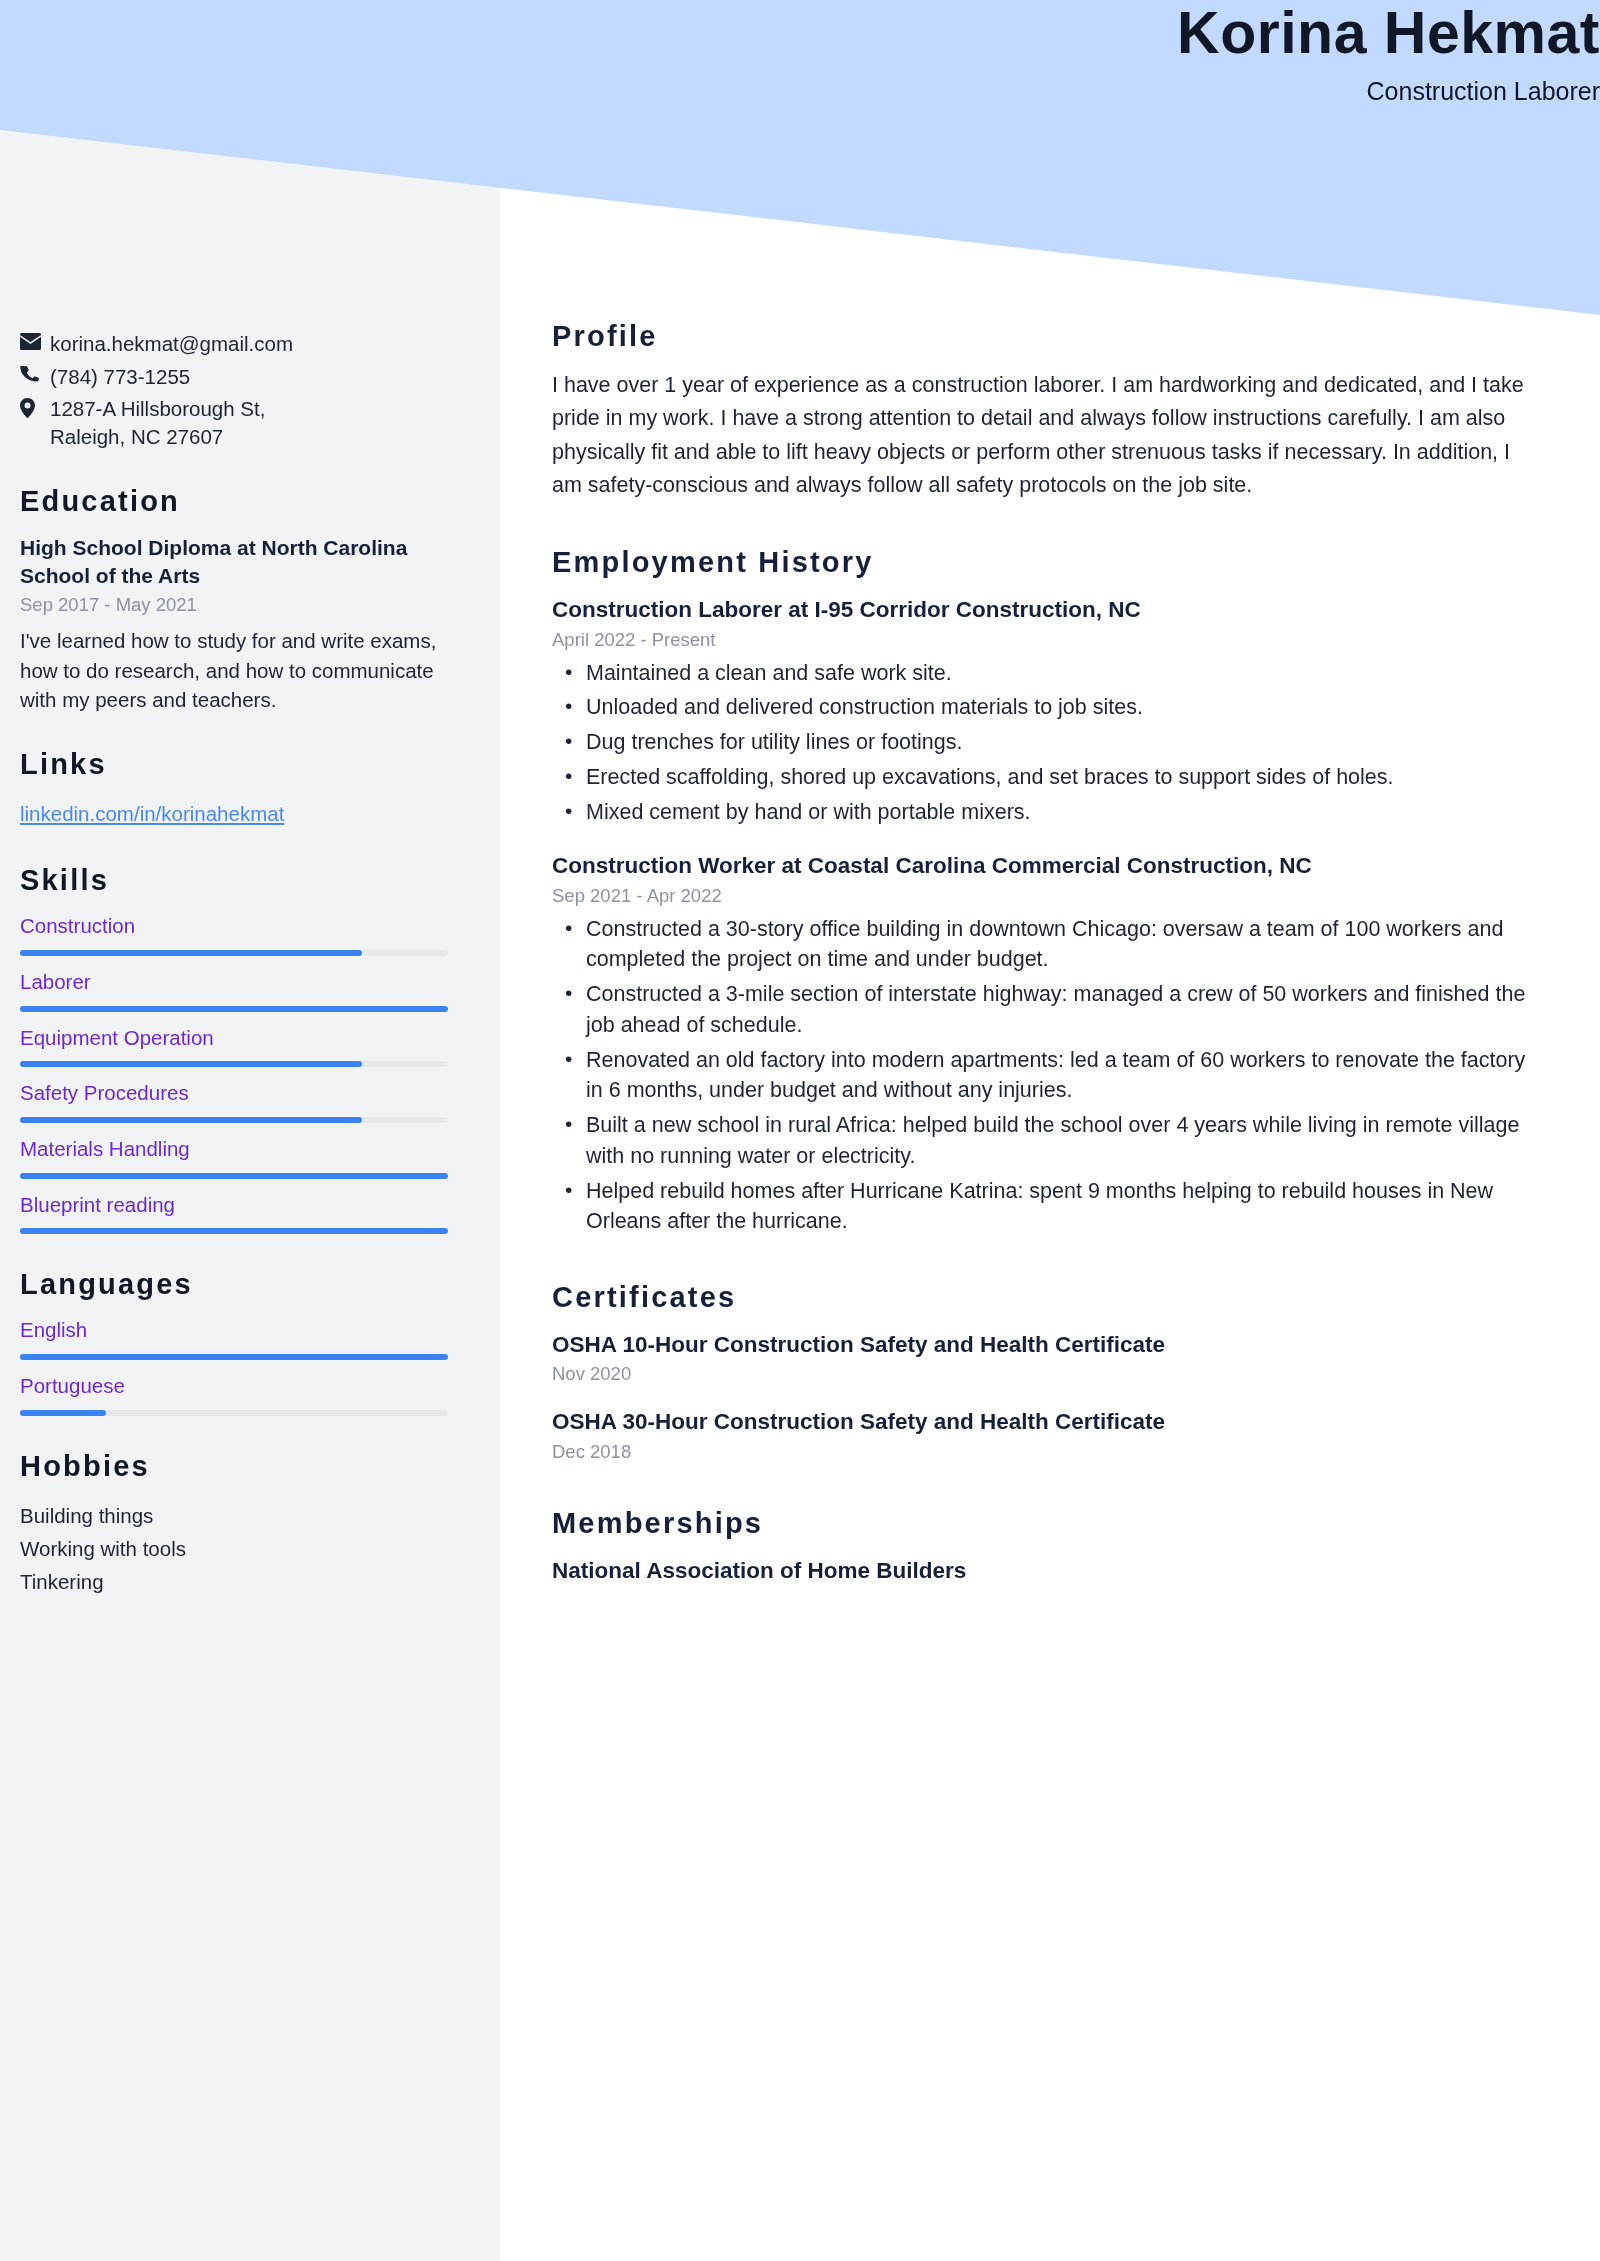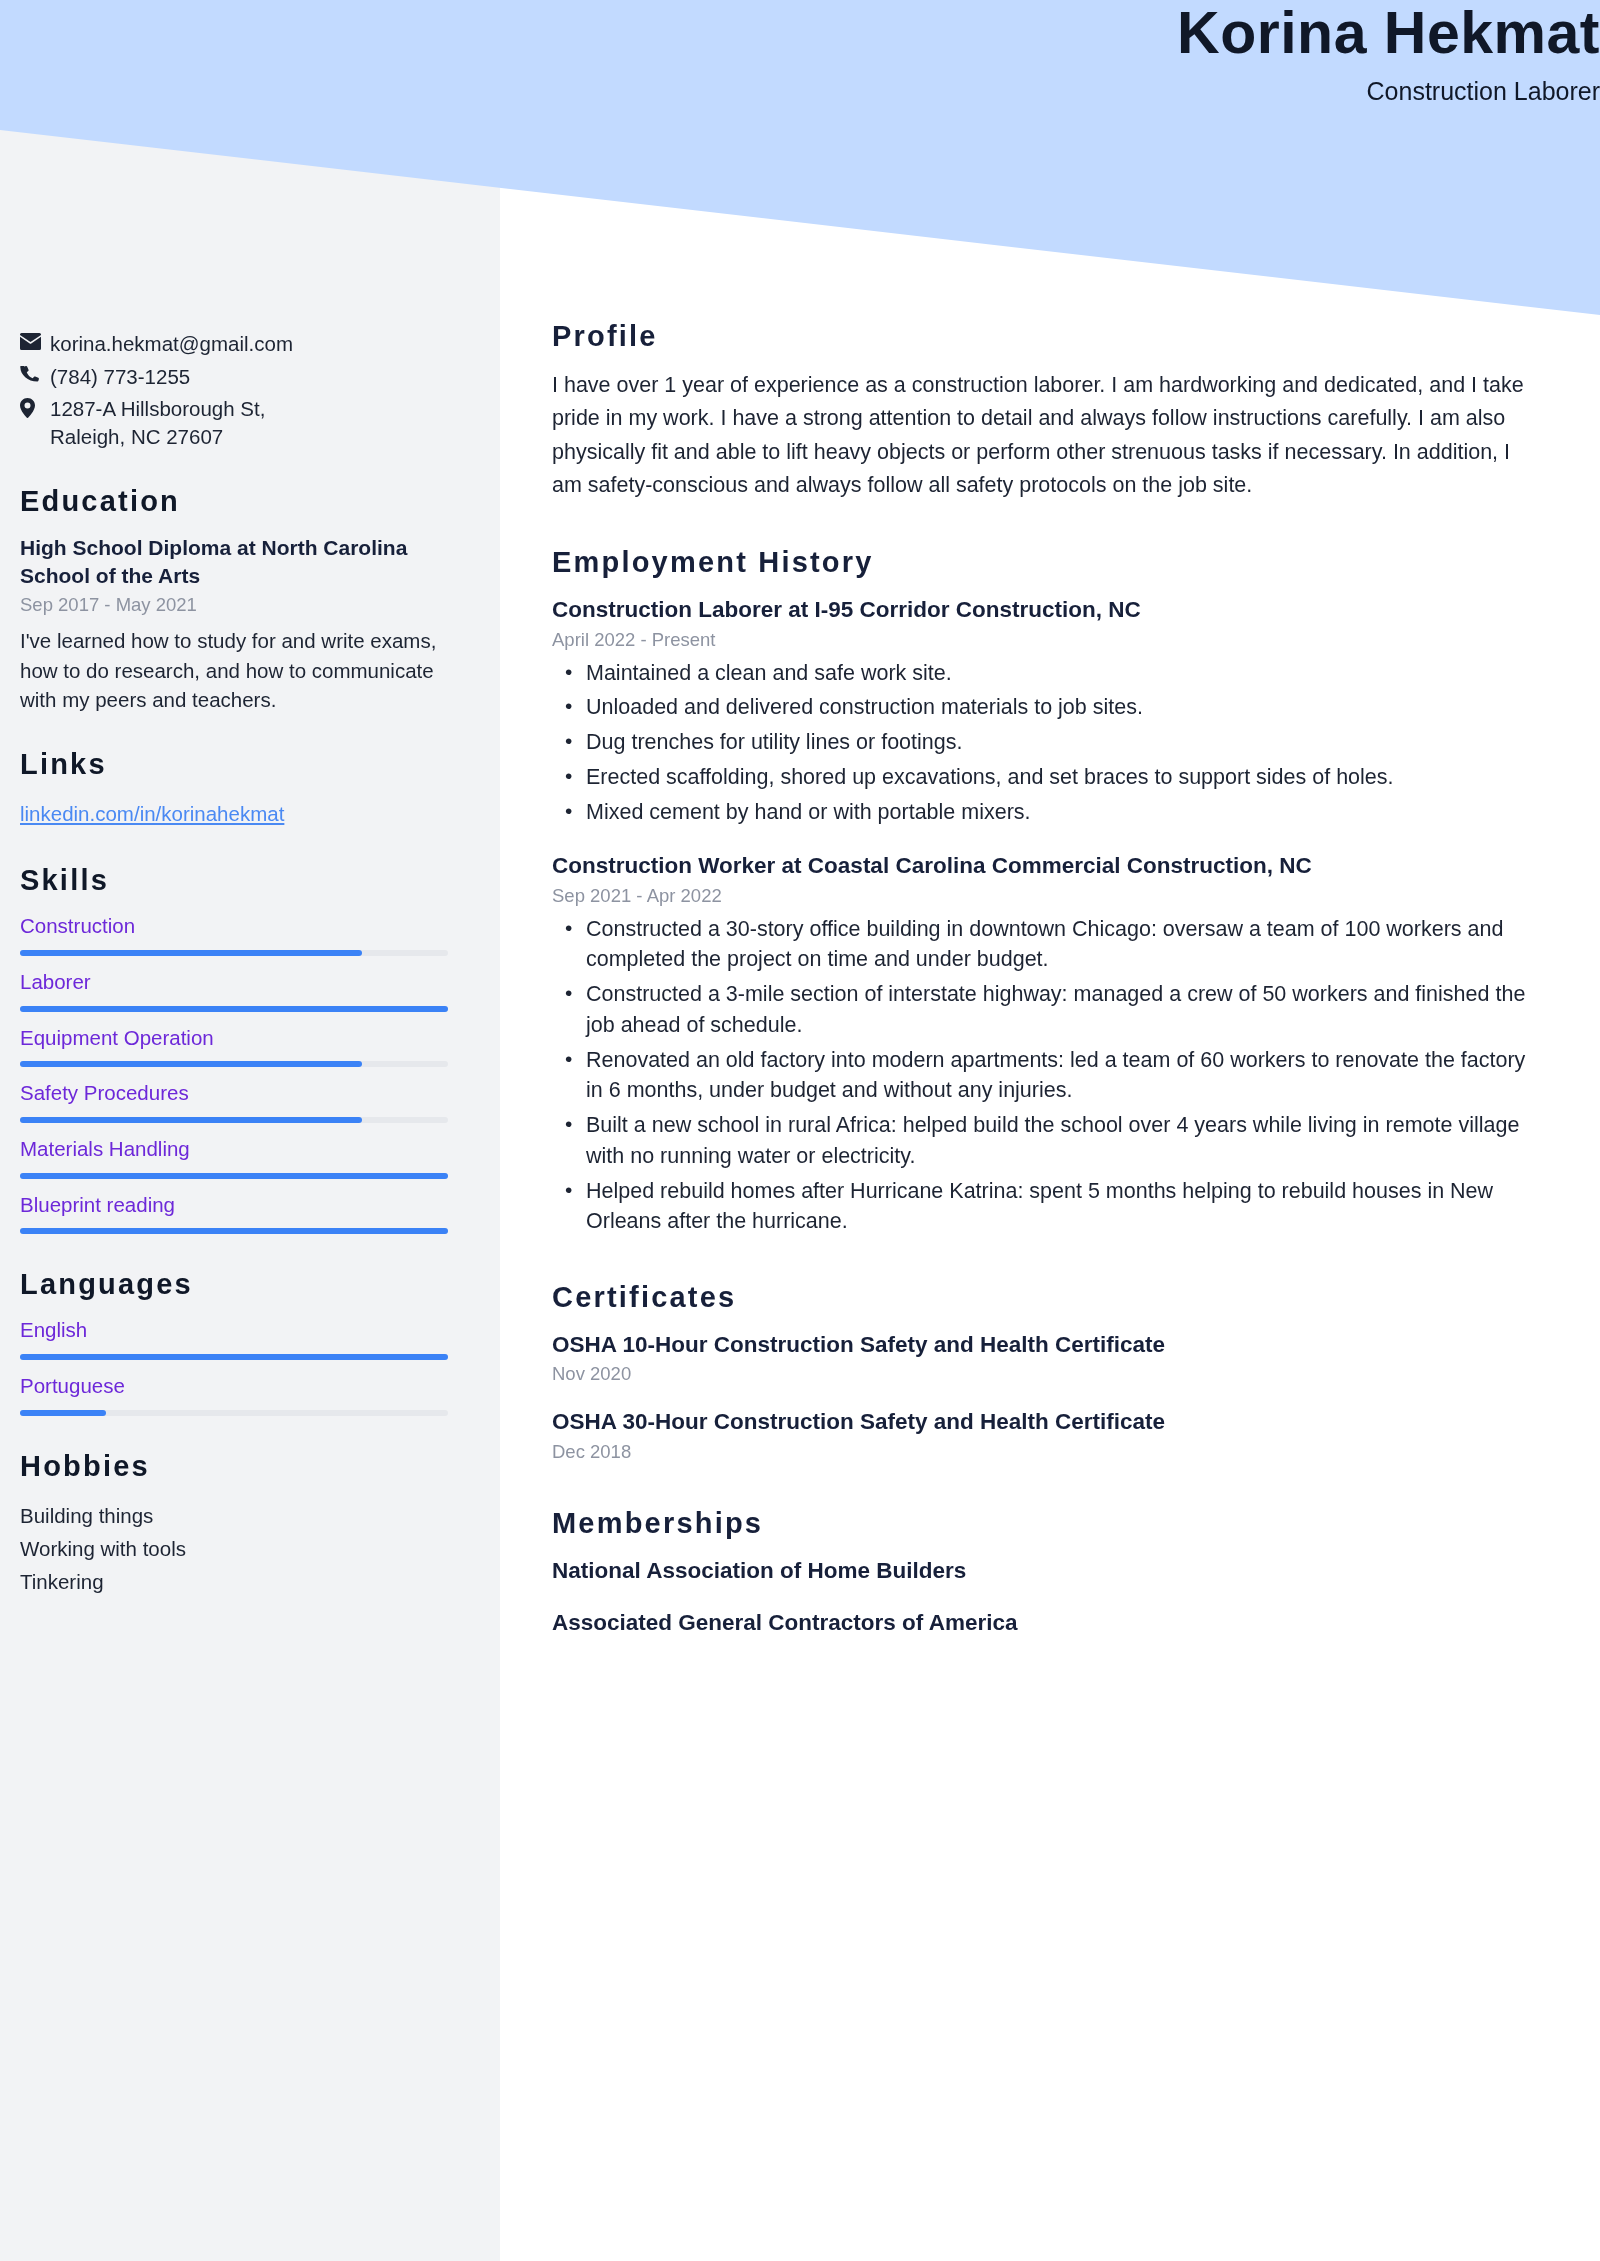--- a/index.html
+++ b/index.html
@@ -384,37 +384,36 @@
       </div>
 
       <div class="job">
         <div class="job-head">Construction Worker at Coastal Carolina Commercial Construction, NC</div>
         <div class="job-dates">Sep 2021 - Apr 2022</div>
         <ul class="bullets">
           <li>Constructed a 30-story office building in downtown Chicago: oversaw a team of 100 workers and completed the project on time and under budget.</li>
           <li>Constructed a 3-mile section of interstate highway: managed a crew of 50 workers and finished the job ahead of schedule.</li>
           <li>Renovated an old factory into modern apartments: led a team of 60 workers to renovate the factory in 6 months, under budget and without any injuries.</li>
           <li>Built a new school in rural Africa: helped build the school over 4 years while living in remote village with no running water or electricity.</li>
-          <li>Helped rebuild homes after Hurricane Katrina: spent 5 months helping to rebuild houses in New Orleans after the hurricane.</li>
+          <li>Helped rebuild homes after Hurricane Katrina: spent 9 months helping to rebuild houses in New Orleans after the hurricane.</li>
         </ul>
       </div>
     </div>
 
     <div class="main-block">
       <div class="main-heading">Certificates</div>
       <div class="cert">
         <div class="cert-title">OSHA 10-Hour Construction Safety and Health Certificate</div>
         <div class="cert-date">Nov 2020</div>
       </div>
       <div class="cert">
         <div class="cert-title">OSHA 30-Hour Construction Safety and Health Certificate</div>
         <div class="cert-date">Dec 2018</div>
       </div>
     </div>
 
     <div class="main-block">
       <div class="main-heading">Memberships</div>
       <div class="membership">National Association of Home Builders</div>
-      <div class="membership">Associated General Contractors of America</div>
     </div>
 
   </div>
 </div>
 
 </body></html>

